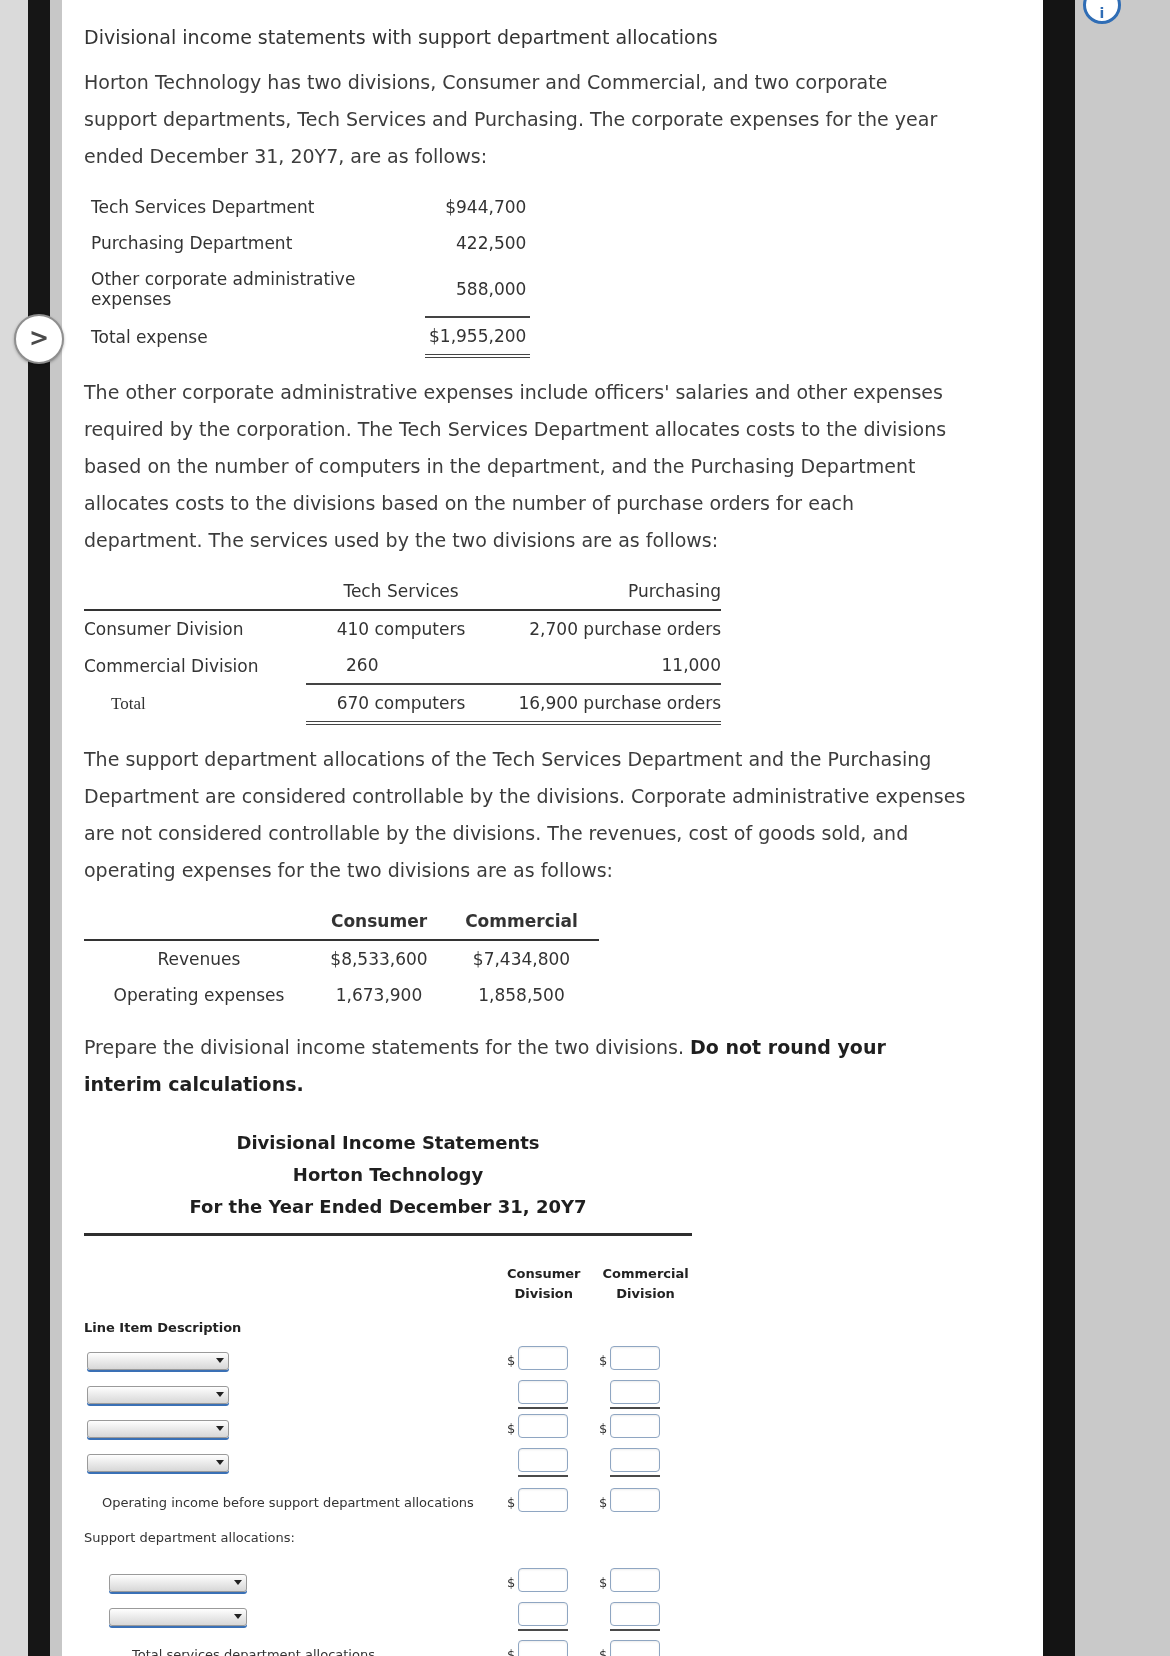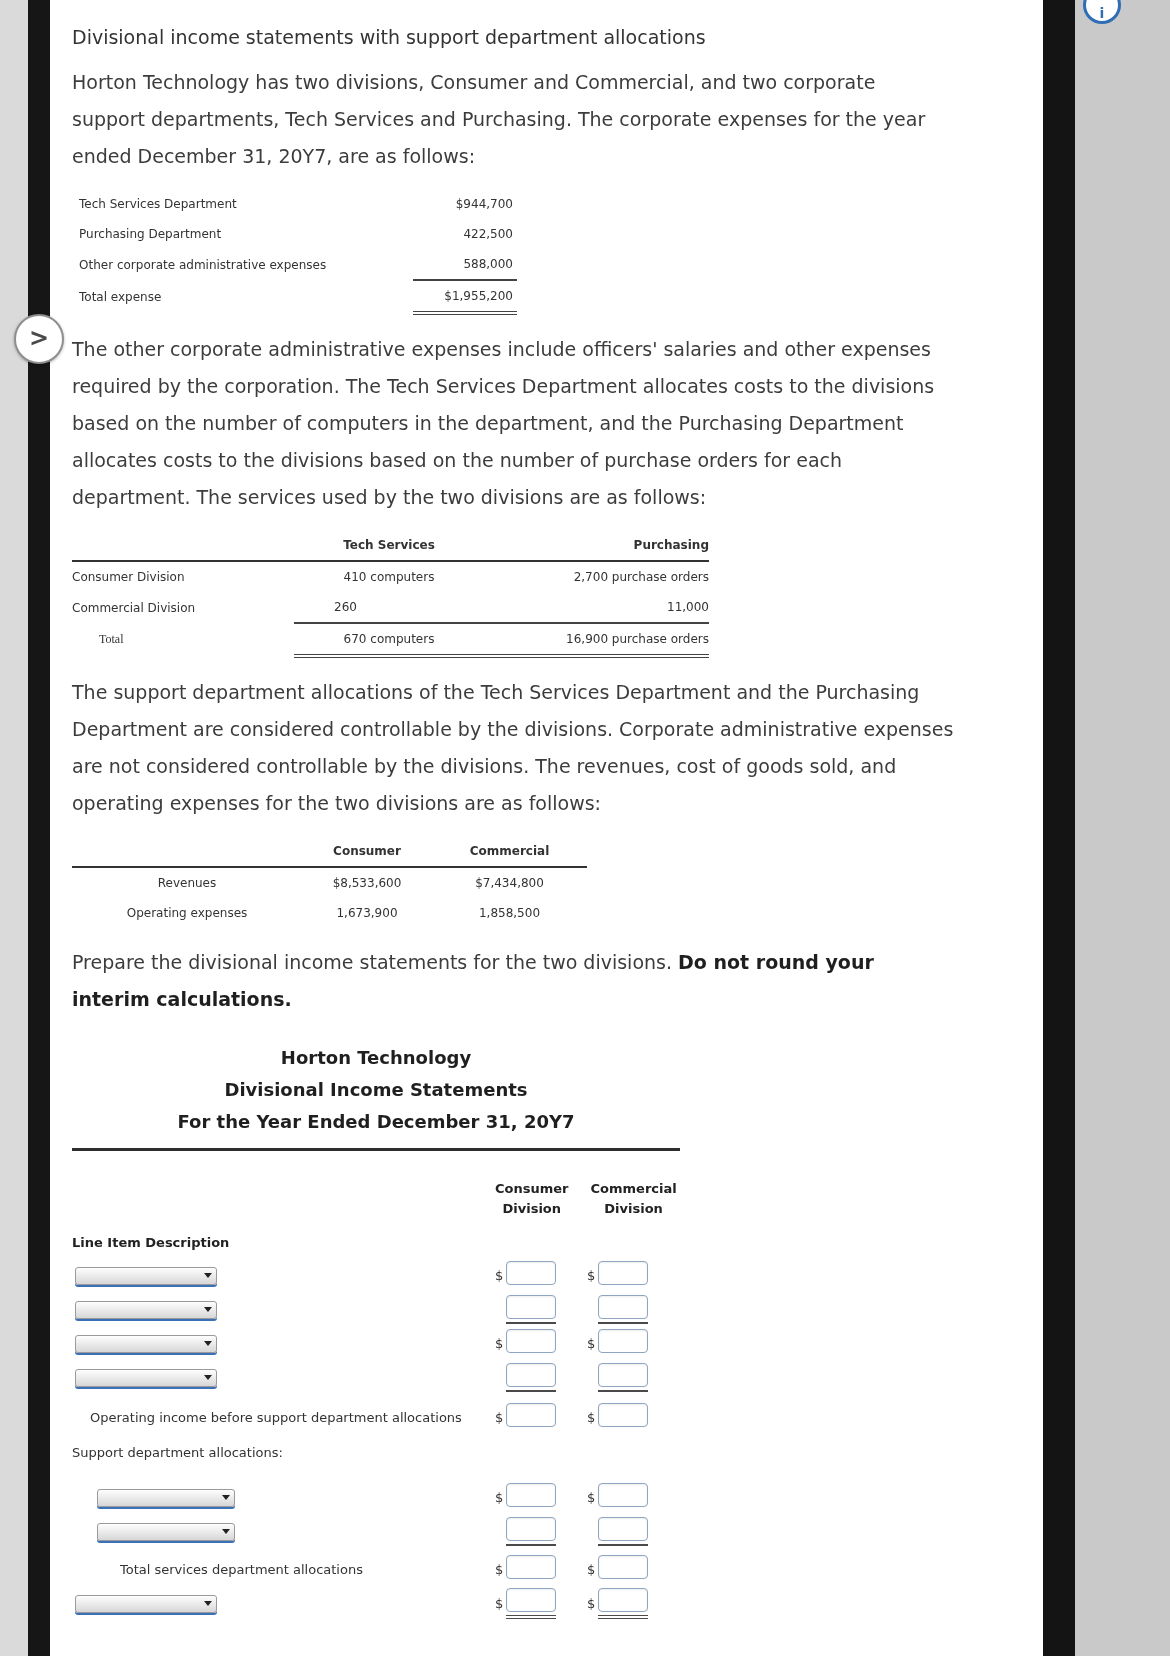--- a/index.html
+++ b/index.html
@@ -1,47 +1,47 @@
 <!DOCTYPE html>
 <html><head>
 <meta charset="utf-8">
 <style>
   html,body{margin:0;padding:0;width:1170px;height:1656px;overflow:hidden;
     font-family:"DejaVu Sans","Liberation Sans",sans-serif;background:#c7c7c7;}
   
   .left-gutter{position:absolute;left:0;top:0;width:28px;height:1656px;background:#dadada;}
   .left-bar{position:absolute;left:28px;top:0;width:22px;height:1656px;background:#161616;}
-  .main{position:absolute;left:50px;top:0;width:993px;height:1656px;background:#ffffff;}
+  .main{position:absolute;left:62px;top:0;width:993px;height:1656px;background:#ffffff;}
   .right-bar{position:absolute;left:1043px;top:0;width:32px;height:1656px;background:#141414;}
   .right-gutter{position:absolute;left:1075px;top:0;width:95px;height:1656px;background:#c9c9c9;overflow:hidden;}
   .nav-circle{position:absolute;left:14px;top:314px;width:46px;height:46px;background:#fff;
     border:2px solid #8f8f8f;border-radius:50%;z-index:5;display:flex;align-items:center;justify-content:center;
     box-shadow:0 1px 3px rgba(0,0,0,.3);cursor:pointer;}
   .nav-circle span{font-size:24px;font-weight:bold;color:#4a4a4a;line-height:1;margin-top:-2px;}
   .info-circle{position:absolute;left:8px;top:-14px;width:32px;height:32px;border-radius:50%;
     border:3px solid #2f6db5;background:#fff;color:#2f6db5;display:flex;align-items:flex-end;
     justify-content:center;font-weight:bold;font-size:14px;cursor:pointer;}
   
   .ptitle{margin:26px 0 8px 22px;font-size:19px;color:#333;}
   .para{margin:16px 0 14px 22px;width:882px;font-size:19px;line-height:37px;color:#3c3c3c;}
   .para b{color:#1f1f1f;}
   
-  table{border-collapse:collapse;font-size:12px;color:#333;}
+  table{border-collapse:collapse;font-size:17px;color:#333;}
   .exp-table{margin:4px 0 10px 25px;}
   .exp-table td{padding:8px 4px;}
   .exp-lbl{width:330px;text-align:left;}
   .exp-val{width:96px;text-align:right;}
   .rule-b{border-bottom:2px solid #444;}
   .dbl-b{border-bottom:4px double #444;}
   .svc-table{margin:8px 0 12px 22px;}
   .svc-table td,.svc-table th{padding:8px 0;}
   .sv-lbl{width:195px;text-align:left;padding-left:4px;}
   .sv-c1{width:150px;text-align:center;}
   .sv-c2{width:225px;text-align:right;}
-  .svc-table th{border-bottom:2px solid #333;font-weight:bold;}
+  .svc-table th{border-bottom:2px solid #333;font-weight:normal;}
   .hdr-b{border-bottom:2px solid #333;}
   .ind23{padding-left:27px !important;font-family:Liberation Serif, serif;}
   .num-left{text-align:left !important;padding-left:40px !important;}
   .div-table{margin:6px 0 10px 22px;}
   .div-table td,.div-table th{padding:8px 0;text-align:center;}
   .dv-lbl{width:230px;text-align:left;padding-left:4px;}
   .dv-c1{width:130px;text-align:right;padding-right:32px;}
   .dv-c2{width:155px;text-align:right;padding-right:45px;}
   .div-table th{border-bottom:2px solid #333;text-align:center;padding-right:0;}
   
@@ -152,22 +152,22 @@
       <td class="dv-lbl">Operating expenses</td>
       <td class="dv-c1">1,673,900</td>
       <td class="dv-c2">1,858,500</td>
     </tr>
   </tbody>
     </table>
 
   <div class="para"><span>Prepare the divisional income statements for the two divisions. </span><b>Do not round your interim calculations.</b></div>
 
   <div class="stmt-head">
+    <div>Divisional Income Statements</div>
     <div>Horton Technology</div>
-    <div>Divisional Income Statements</div>
     <div>For the Year Ended December 31, 20Y7</div>
   </div>
 
   <div class="colhead">
     <div class="ch-spacer"></div>
     <div class="ch">Consumer Division</div>
     <div class="ch">Commercial Division</div>
   </div>
 
   <div class="lid">Line Item Description</div>

